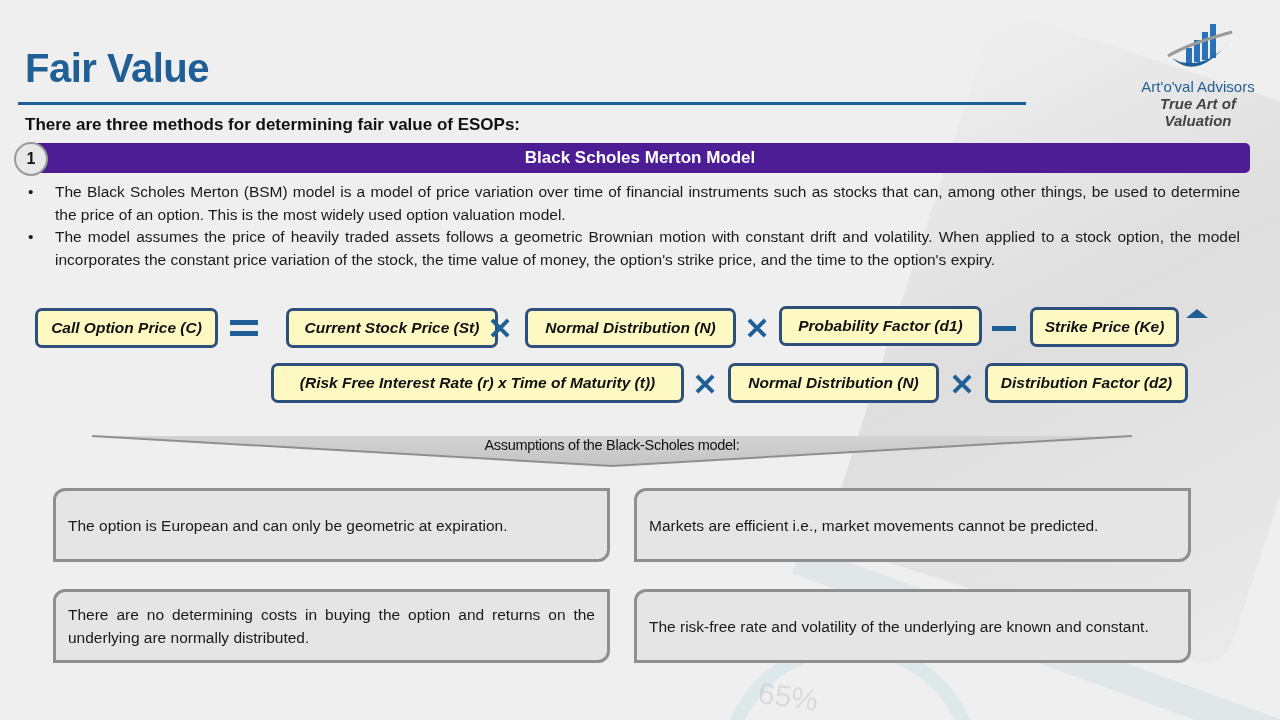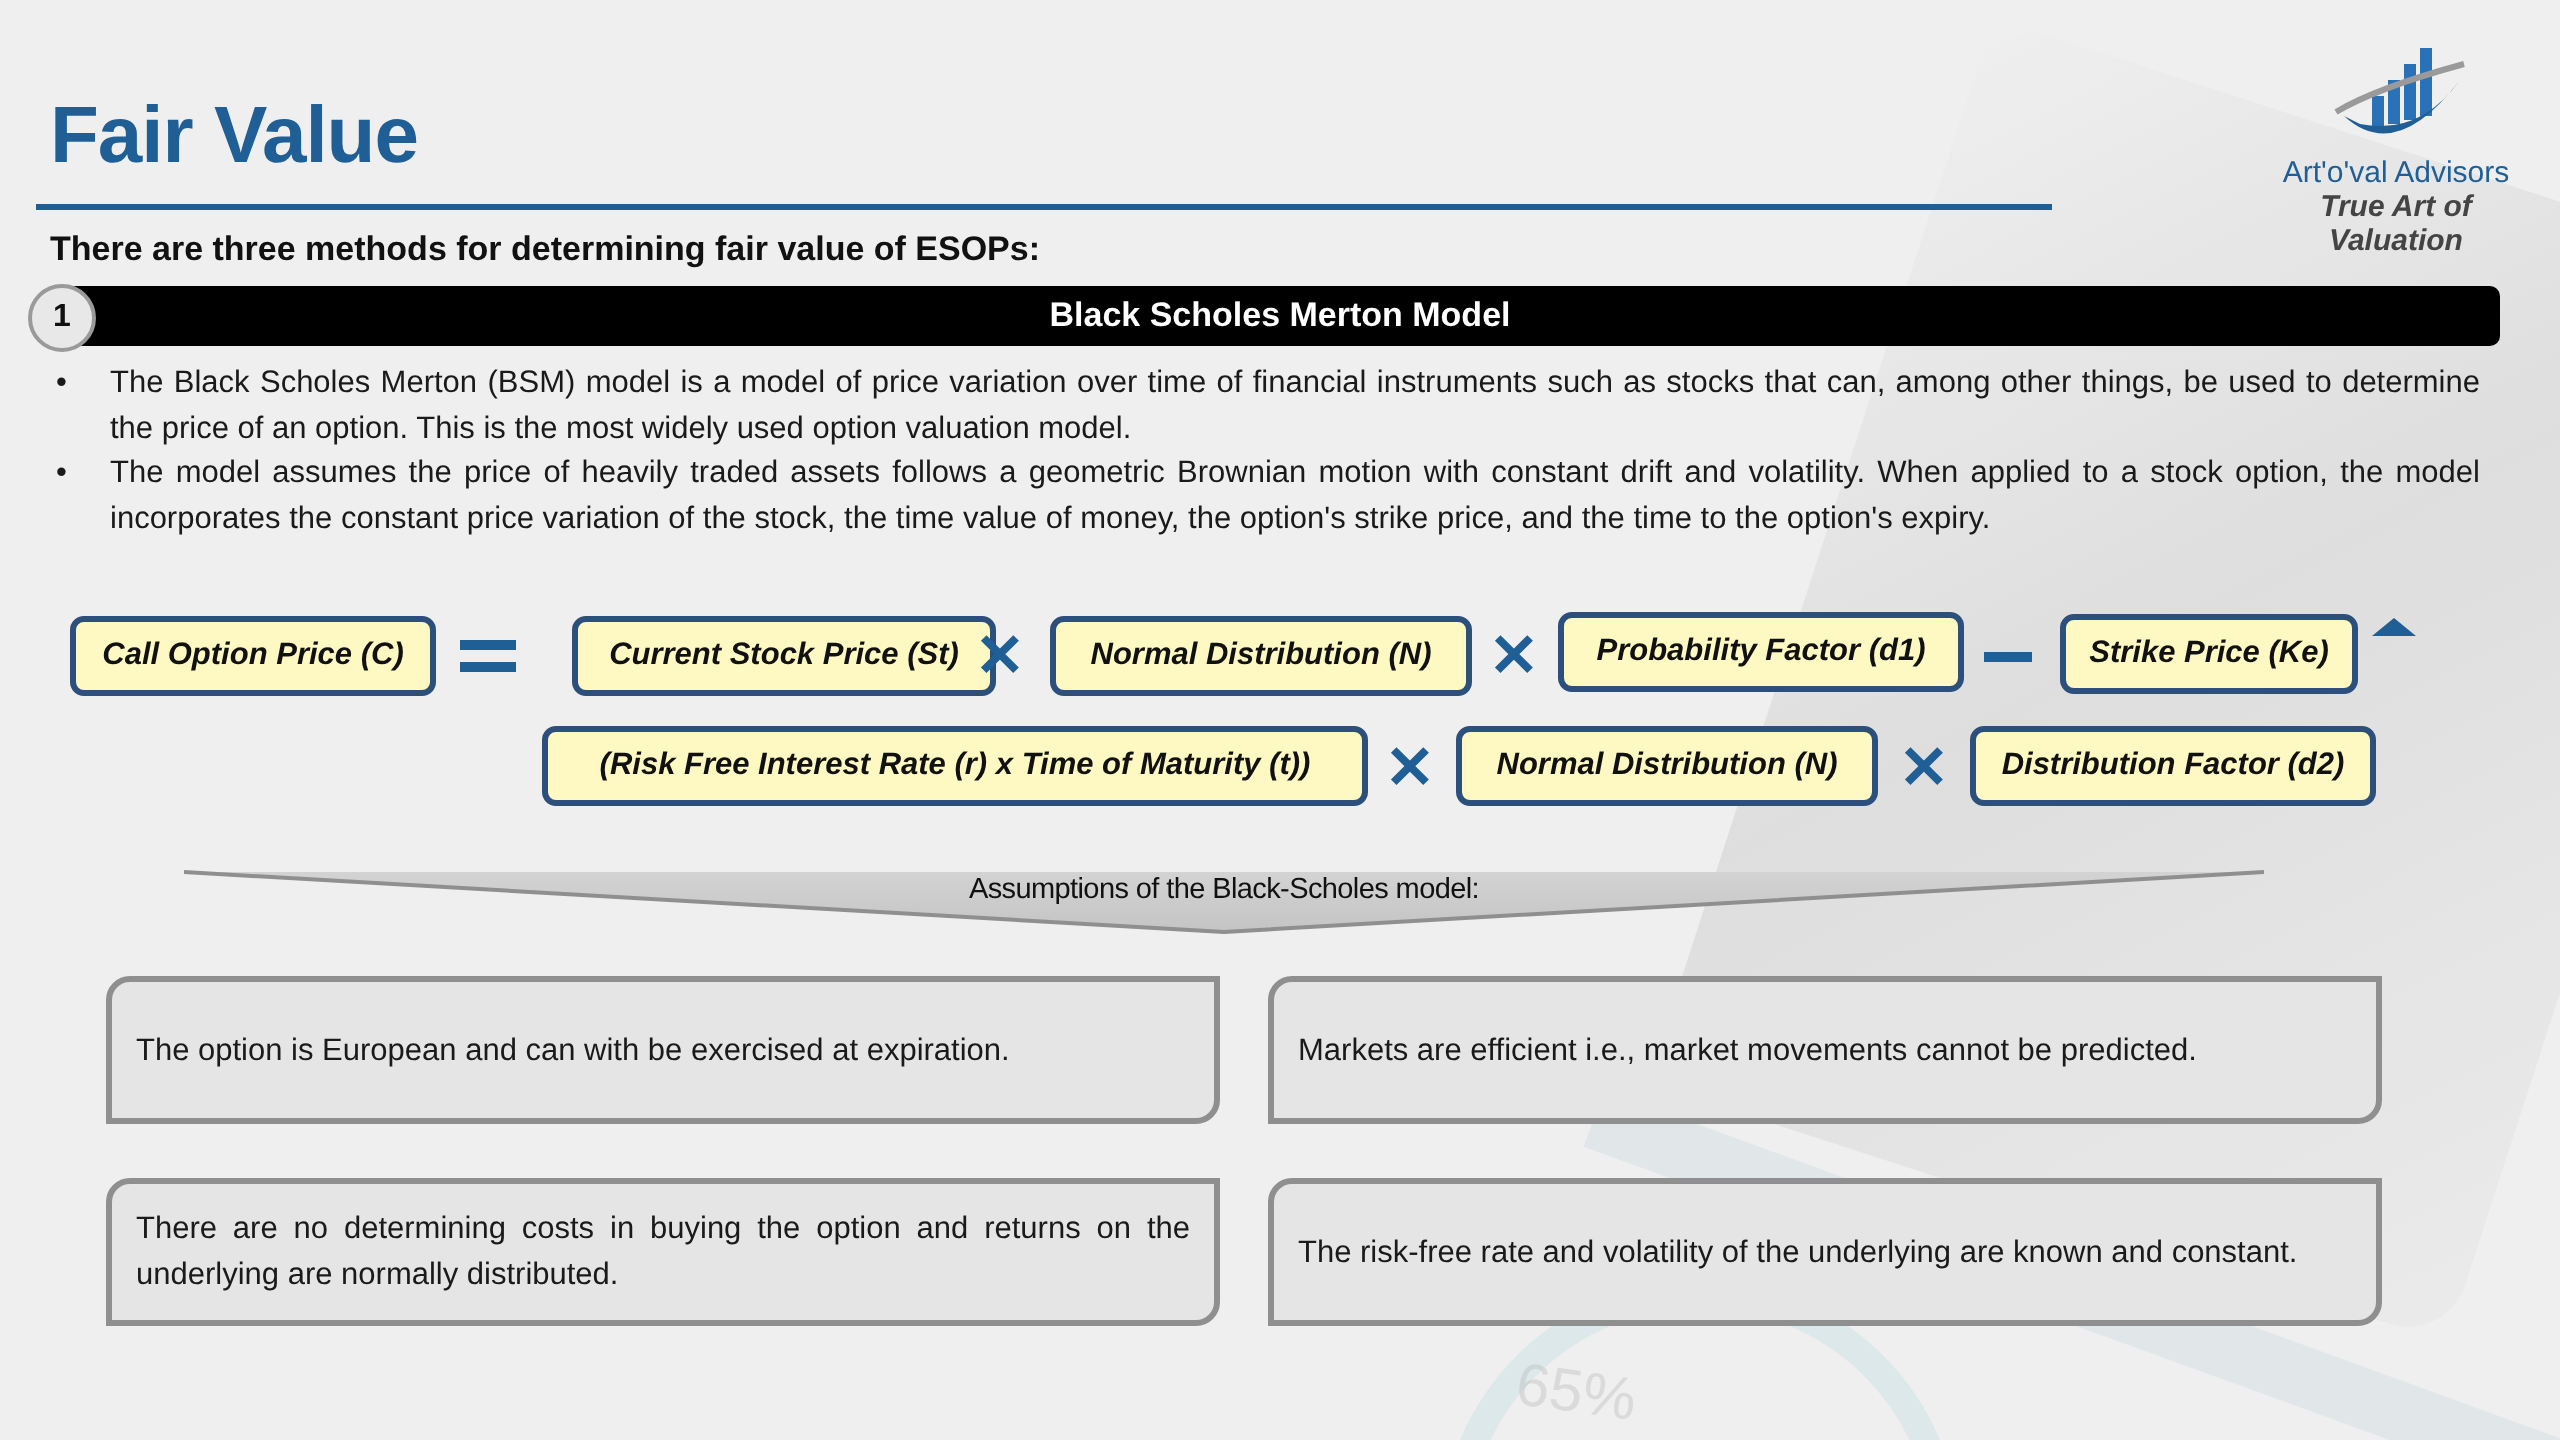--- a/index.html
+++ b/index.html
@@ -46,21 +46,21 @@
   .logo .brand { font-size: 15px; color: #1f5f95; margin-top: -2px; }
   .logo .tag { font-size: 15px; font-style: italic; color: #444; font-weight: bold; }
 
   .intro {
     position: absolute; left: 25px; top: 115px;
     font-size: 17px; font-weight: bold; color: #111;
   }
 
   .section-bar {
     position: absolute; left: 30px; top: 143px; width: 1220px; height: 30px;
-    background: #000000; border-radius: 0 5px 5px 0;
+    background: #4c1d95; border-radius: 0 5px 5px 0;
     color: #fff; font-weight: bold; font-size: 17px;
     display: flex; align-items: center; justify-content: center;
   }
   .section-num {
     position: absolute; left: 14px; top: 142px; width: 34px; height: 34px;
     border-radius: 50%; background: #e8e8e8; border: 2px solid #9a9a9a;
     font-weight: bold; font-size: 16px; color: #111;
     display: flex; align-items: center; justify-content: center; z-index: 2;
   }
 
@@ -173,21 +173,21 @@
         <stop offset="1" stop-color="#c4c4c4"></stop>
       </linearGradient>
     </defs>
     <polygon points="0,3 1040,3 520,33" fill="url(#bg1)"></polygon>
     <polyline points="0,3 520,33 1040,3" fill="none" stroke="#8f8f8f" stroke-width="2"></polyline>
   </svg>
   <div class="label">Assumptions of the Black-Scholes model:</div>
 </div>
 
 <div class="card" style="left:53px;top:488px;">
-  <span>The option is European and can with be exercised at expiration.</span>
+  <span>The option is European and can only be geometric at expiration.</span>
 </div>
 <div class="card" style="left:634px;top:488px;">
   <span>Markets are efficient i.e., market movements cannot be predicted.</span>
 </div>
 <div class="card" style="left:53px;top:589px;">
   <span>There are no determining costs in buying the option and returns on the underlying are normally distributed.</span>
 </div>
 <div class="card" style="left:634px;top:589px;">
   <span>The risk-free rate and volatility of the underlying are known and constant.</span>
 </div>

